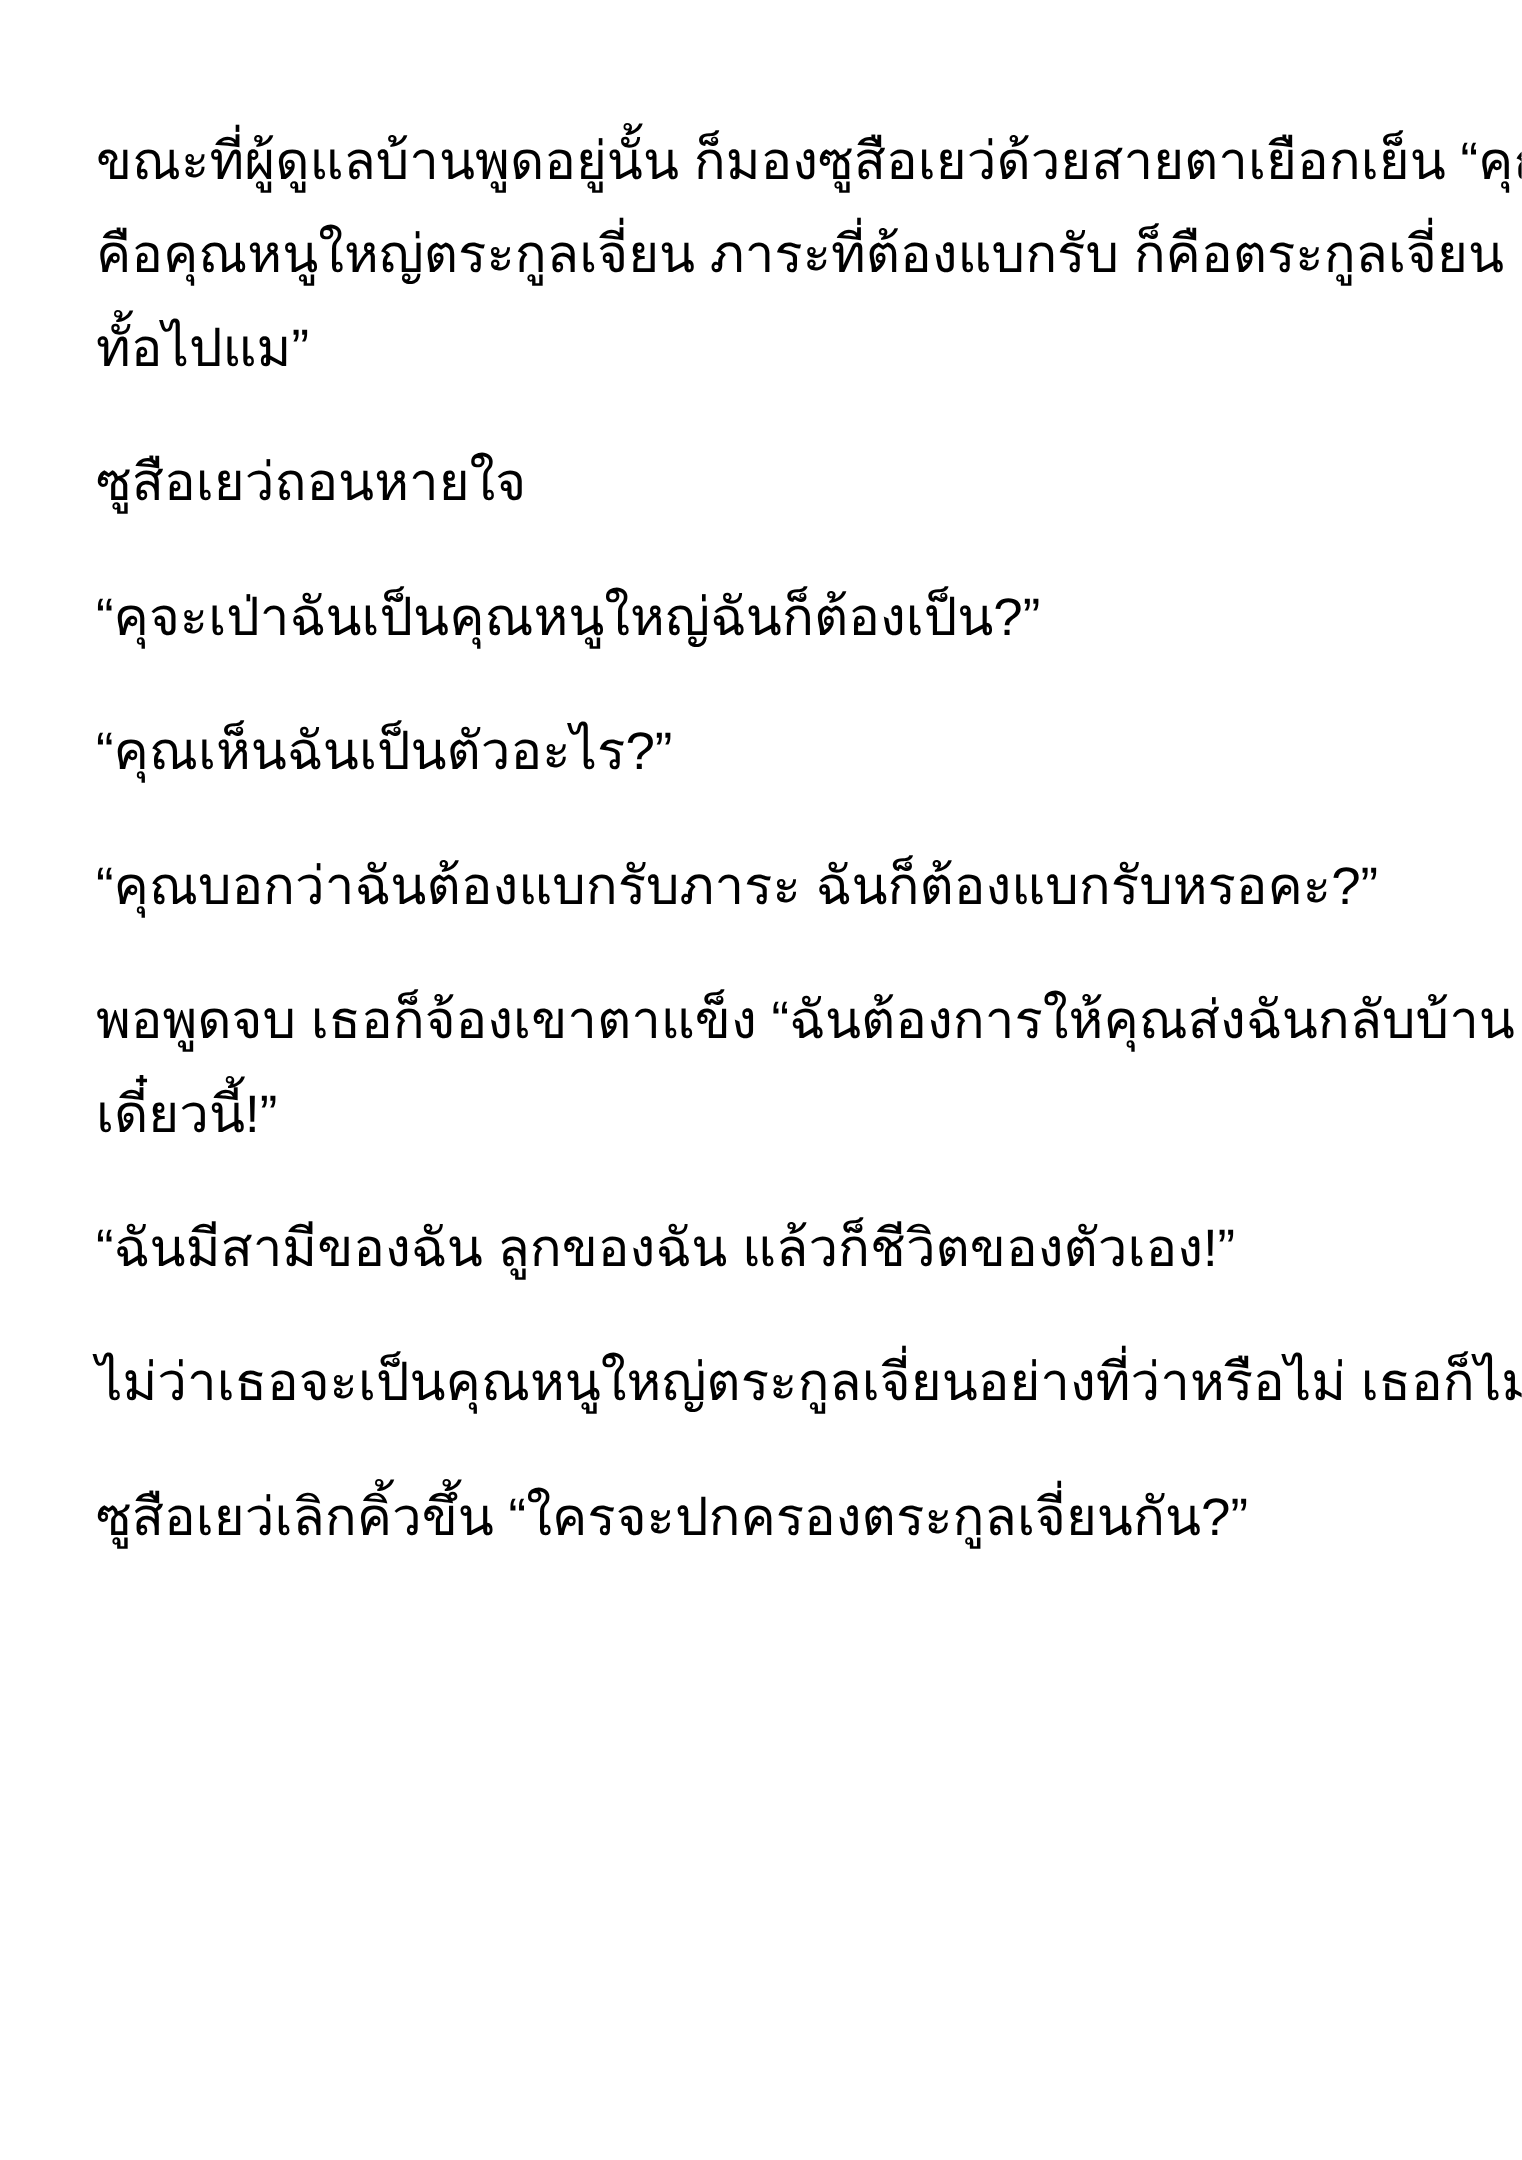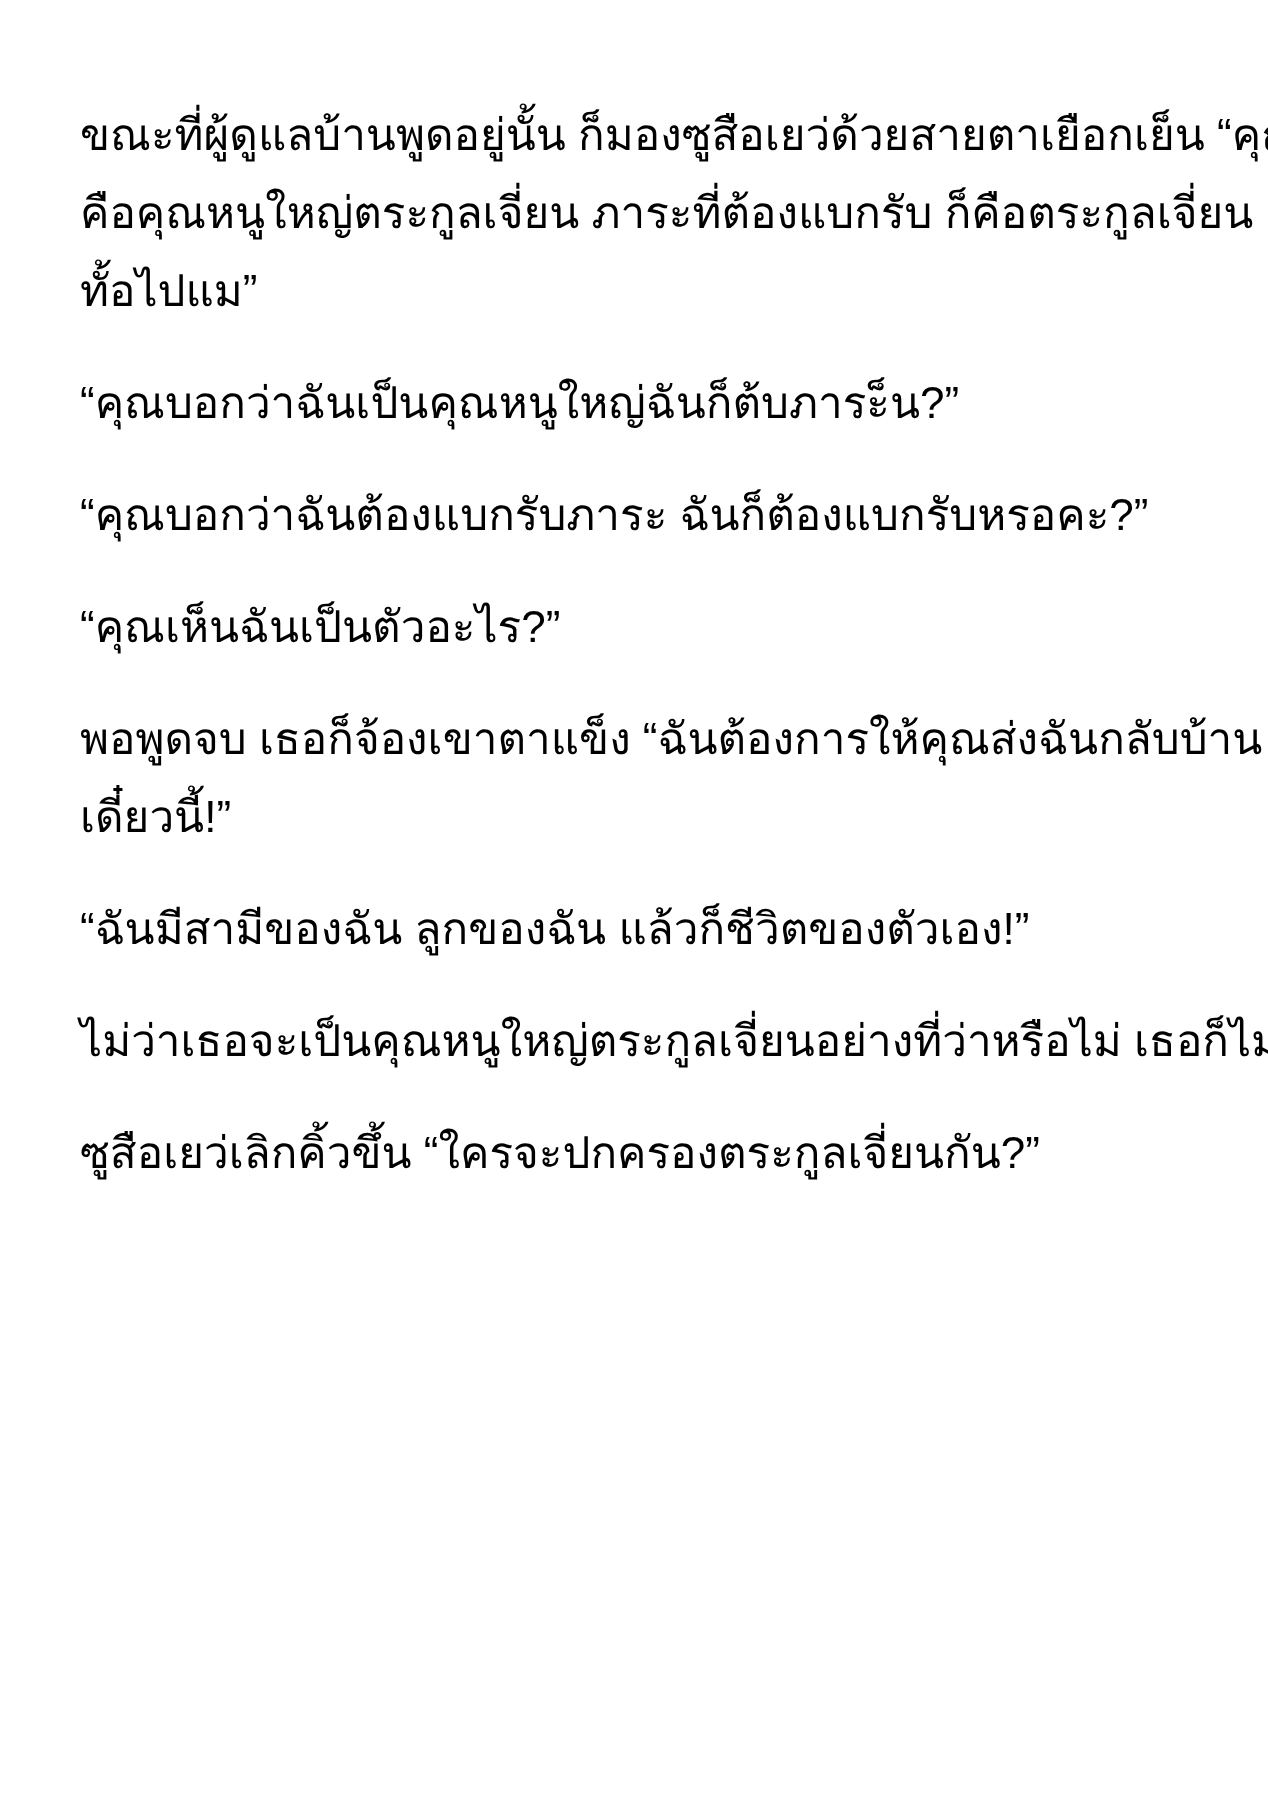--- a/index.html
+++ b/index.html
@@ -39,31 +39,34 @@
 <body>
 
 <div class="page">
 
   <p class="para">
     <span class="line">ขณะที่ผู้ดูแลบ้านพูดอยู่นั้น ก็มองซูสือเยว่ด้วยสายตาเยือกเย็น “คุณ</span>
     <span class="line">คือคุณหนูใหญ่ตระกูลเจี่ยน ภาระที่ต้องแบกรับ ก็คือตระกูลเจี่ยน</span>
     <span class="line">ทั้อไปแม”</span>
   </p>
 
+  <p class="para">
+    <span class="line">ซูสือเยว่ถอนหายใจ</span>
+  </p>
 
   <p class="para">
-    <span class="line">“คุณบอกว่าฉันเป็นคุณหนูใหญ่ฉันก็ต้บภาระ็น?”</span>
+    <span class="line">“คุจะเป่าฉันเป็นคุณหนูใหญ่ฉันก็ต้องเป็น?”</span>
+  </p>
+
+  <p class="para">
+    <span class="line">“คุณเห็นฉันเป็นตัวอะไร?”</span>
   </p>
 
   <p class="para">
     <span class="line">“คุณบอกว่าฉันต้องแบกรับภาระ ฉันก็ต้องแบกรับหรอคะ?”</span>
-  </p>
-
-  <p class="para">
-    <span class="line">“คุณเห็นฉันเป็นตัวอะไร?”</span>
   </p>
 
   <p class="para">
     <span class="line">พอพูดจบ เธอก็จ้องเขาตาแข็ง “ฉันต้องการให้คุณส่งฉันกลับบ้าน</span>
     <span class="line">เดี๋ยวนี้!”</span>
   </p>
 
   <p class="para">
     <span class="line">“ฉันมีสามีของฉัน ลูกของฉัน แล้วก็ชีวิตของตัวเอง!”</span>
   </p>

